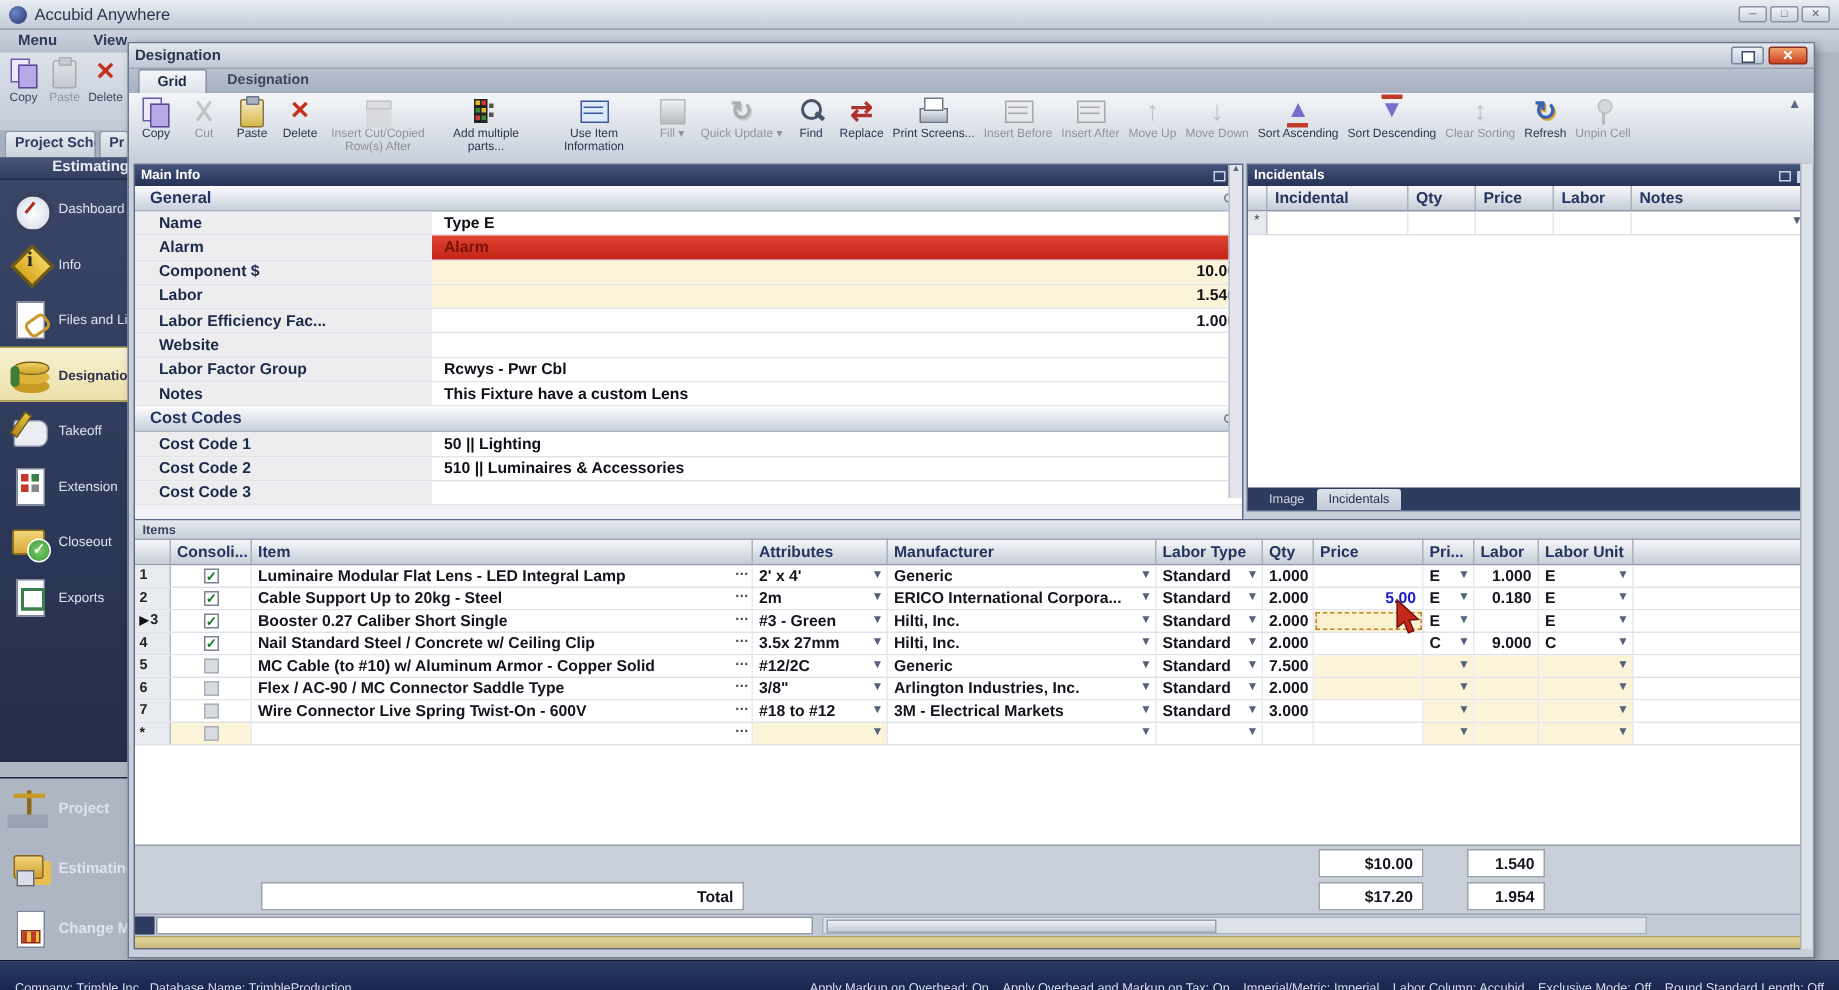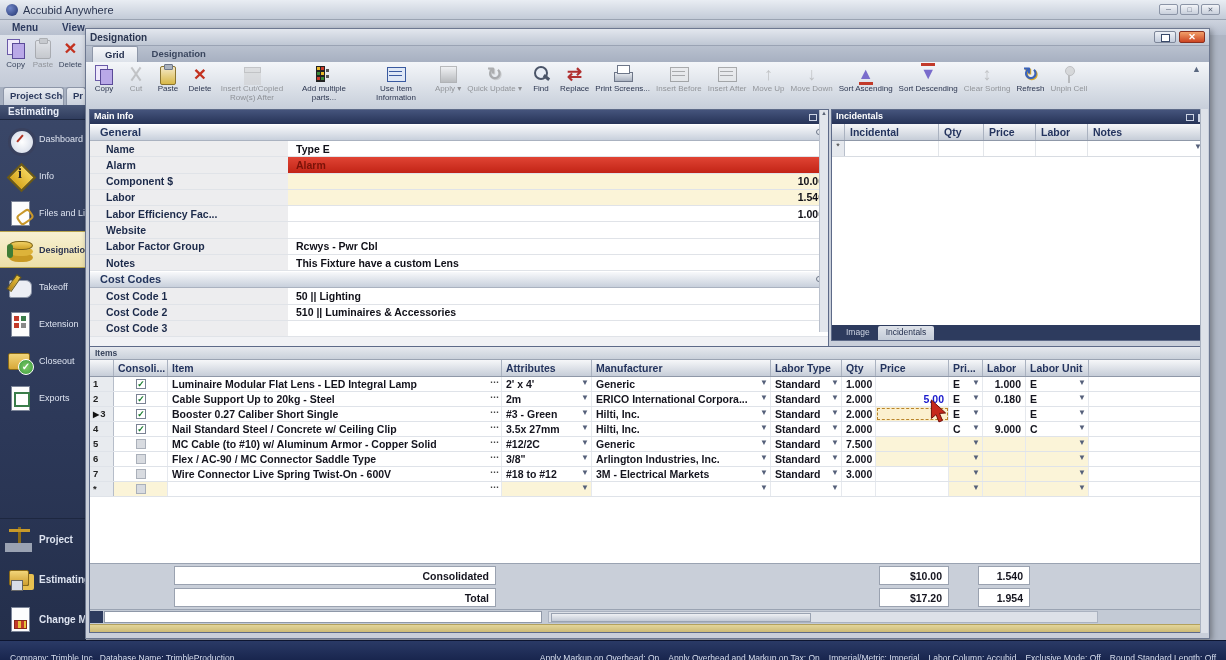--- a/index.html
+++ b/index.html
@@ -25,22 +25,22 @@
     background:linear-gradient(#dde2ea,#c3cad7); display:flex; gap:4px; padding:2px 4px; }
   .otb { width:26px; display:flex; flex-direction:column; align-items:center; font-size:8px; color:#3a465e; }
   .otb .lbl { margin-top:1px; }
   .otb.disabled { opacity:.45; filter:grayscale(1); }
 
   .outer-tabs { position:absolute; left:0; top:87px; width:86px; height:18px; display:flex; gap:2px; padding-left:3px; background:#a7b0c0; }
   .otab { background:linear-gradient(#e8ebf1,#cbd2dd); border:1px solid #8d96a8; border-bottom:none;
     border-radius:3px 3px 0 0; font-size:9.5px; font-weight:bold; color:#2c3a5e; padding:2px 6px 0 6px; white-space:nowrap; overflow:hidden; }
 
   
-  .sidebar { position:absolute; left:0; top:105px; width:86px; height:555px;
-    background:linear-gradient(180deg,#3a4768,#2c3858 60%,#232e4a); }
+  .sidebar { position:absolute; left:0; top:105px; width:86px; height:403px;
+    background:linear-gradient(180deg,#3a4768,#2c3858 60%,#232e4a);text-align:right; }
   .sb-head { height:15px; background:linear-gradient(#4a5878,#303d5e); color:#e8edf8;
     font-size:10px; font-weight:bold; padding:1px 0 0 8px; border-bottom:1px solid #1d2740; }
   .sb-item { height:37px; display:flex; align-items:center; gap:4px; padding-left:5px; cursor:pointer; }
   .sb-item .lbl { font-size:9px; color:#dde3f0; white-space:nowrap; overflow:hidden; }
   .sb-item.active { background:linear-gradient(#f7f1d2,#ecdfa8); border-top:1px solid #b9a64e; border-bottom:1px solid #b9a64e; }
   .sb-item.active .lbl { color:#2a3350; font-weight:bold; }
   .sb-bottom { position:absolute; left:0; top:413px; width:86px; border-top:1px solid #1d2740; }
   .sb-bottom .sb-item { height:40px; }
   .sb-bottom .lbl { font-weight:bold; font-size:10px; }
 
@@ -333,21 +333,21 @@
         <div class="rb">
           <span class="ri ri-parts"></span>
           <span class="lbl">Add multiple parts...</span>
         </div>
         <div class="rb">
           <span class="ri ri-table"></span>
           <span class="lbl">Use Item Information</span>
         </div>
         <div class="rb disabled">
           <span class="ri ri-fill"></span>
-          <span class="lbl">Apply ▾</span>
+          <span class="lbl">Fill ▾</span>
         </div>
         <div class="rb disabled">
           <span class="ri ri-refresh">↻</span>
           <span class="lbl">Quick Update ▾</span>
         </div>
         <div class="rb">
           <span class="ri ri-find"></span>
           <span class="lbl">Find</span>
         </div>
         <div class="rb">
@@ -657,21 +657,20 @@
               <div class="gc c-lab right cream"></div>
               <div class="gc c-lu cream">
                 <span class="dd">▼</span>
               </div>
               <div class="gc c-fillc"></div>
             </div>
           </div>
       </div>
       <div class="summary">
           <div class="sumrow" style="top: 2px;">
-            <div class="sumbox" style="left: 84px; width: 322px;">Consolidated</div>
             <div class="sumbox" style="left: 789px; width: 70px;">$10.00</div>
             <div class="sumbox" style="left: 888px; width: 52px;">1.540</div>
           </div>
           <div class="sumrow" style="top: 24px;">
             <div class="sumbox" style="left: 84px; width: 322px;">Total</div>
             <div class="sumbox" style="left: 789px; width: 70px;">$17.20</div>
             <div class="sumbox" style="left: 888px; width: 52px;">1.954</div>
           </div>
         </div>
       <div class="hscroll">

